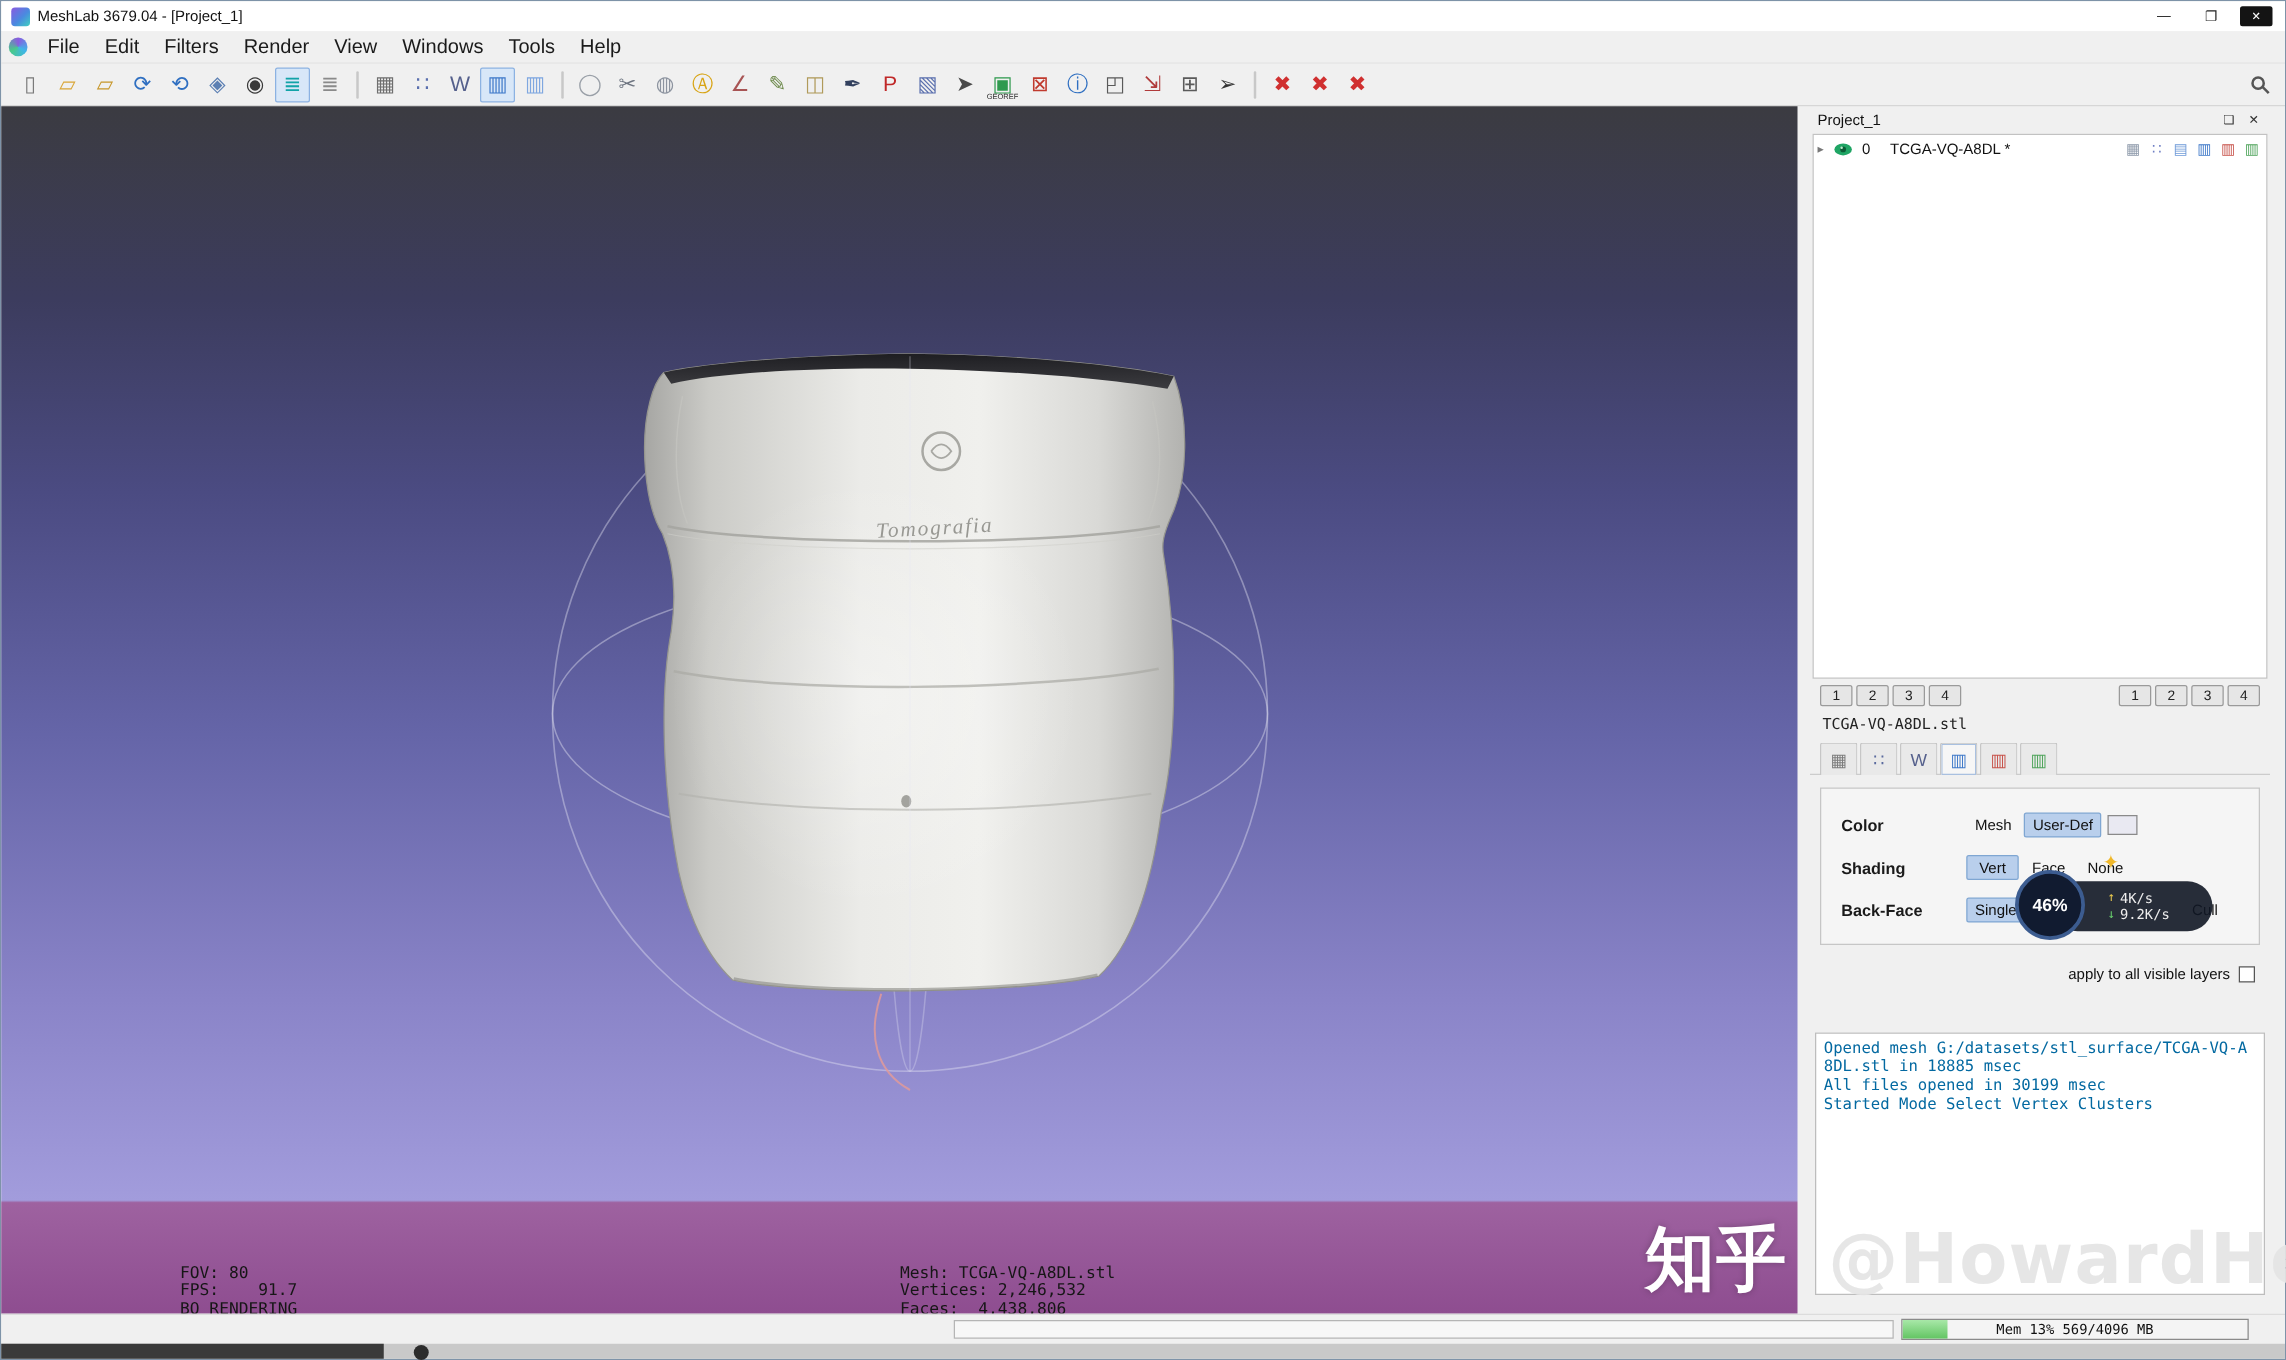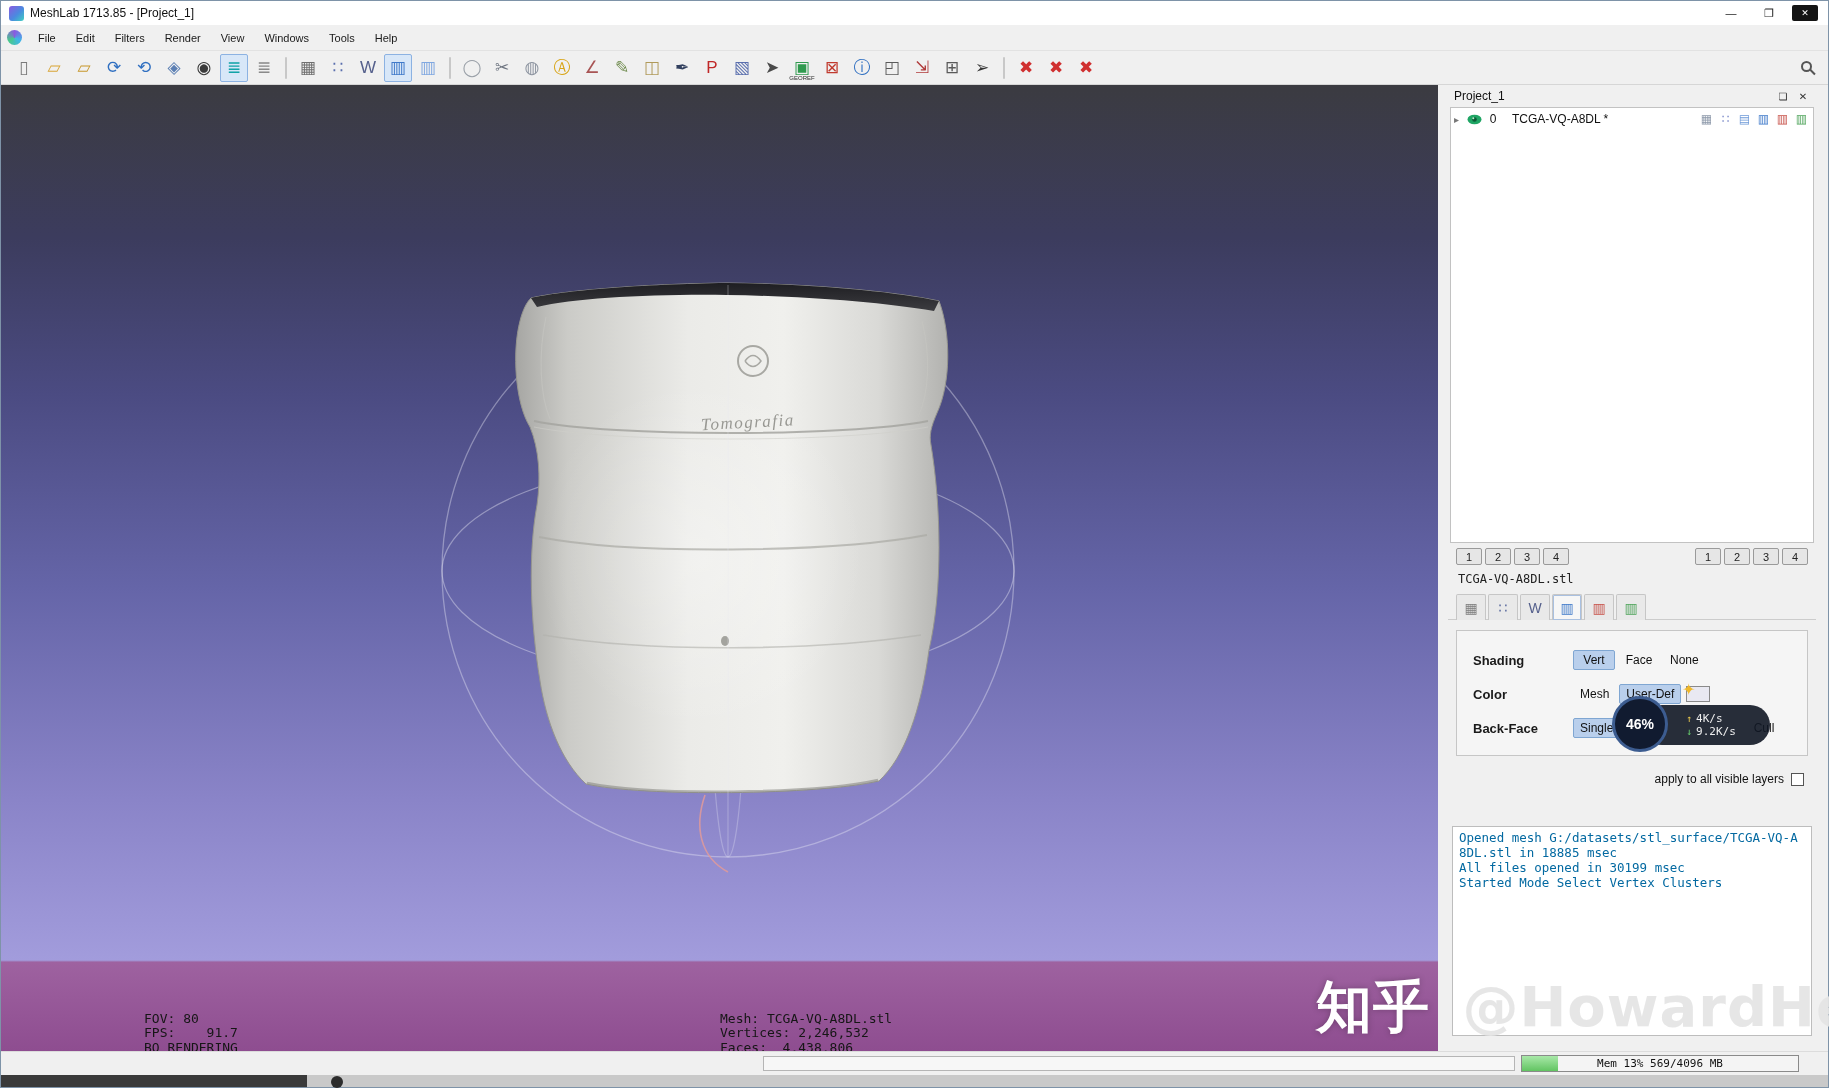--- a/index.html
+++ b/index.html
@@ -13,21 +13,21 @@
 .app-logo { width:15px; height:15px; border-radius:3px; background:linear-gradient(135deg,#8a5ae0 0%,#4a8ae0 55%,#3fd0c0 100%); }
 .title-text { font-size:12px; color:#111; }
 .win-controls { margin-left:auto; display:flex; align-items:center; height:100%; }
 .win-btn { width:38px; height:100%; display:flex; align-items:center; justify-content:center; font-size:11px; color:#222; }
 .win-btn.close { width:26px; height:16px; background:#141414; color:#fff; border-radius:2px; margin:0 10px 0 4px; font-size:9px; }
 
 
 .menubar { height:26px; background:#f0f0f0; border-bottom:1px solid #e2e2e2; display:flex; align-items:center; padding-left:6px; flex:0 0 auto; }
 .menubar-logo { width:15px; height:15px; border-radius:50%; background:conic-gradient(#8a5ae0,#3fb6e8,#49c98a,#8a5ae0); margin-right:6px; }
 .menu-items { display:flex; height:100%; align-items:center; }
-.menu-item { padding:0 10px; font-size:11px; color:#1a1a1a; height:100%; display:flex; align-items:center; }
+.menu-item { padding:0 10px; font-size:16px; color:#1a1a1a; height:100%; display:flex; align-items:center; }
 
 
 .toolbar { height:34px; background:#f0f0f0; border-bottom:1px solid #d6d6d6; display:flex; align-items:center; position:relative; flex:0 0 auto; }
 .toolbar-icons { display:flex; align-items:center; padding-left:8px; }
 .ticon { width:28px; height:28px; margin:0 1px; display:flex; align-items:center; justify-content:center; font-size:17px; position:relative; border:1px solid transparent; border-radius:2px; }
 .ticon .g { line-height:1; }
 .ticon.active { background:#d8e7f8; border-color:#8cb2e2; }
 .ticon.sep { width:2px; height:22px; background:#c8c8c8; margin:0 6px; border:none; font-size:0; }
 .tlabel { position:absolute; bottom:0; left:-3px; right:-3px; font-size:6px; font-style:normal; color:#2a2a2a; text-align:center; line-height:6px; }
 .toolbar-search { position:absolute; right:16px; top:10px; width:11px; height:11px; border:2px solid #555; border-radius:50%; }
@@ -97,21 +97,21 @@
 .wm-brand { color:#ffffff; text-shadow:0 0 6px rgba(0,0,0,0.25); }
 .wm-handle { color:rgba(228,228,228,0.92); margin-left:12px; }
 </style>
 </head>
 <body>
 
 <div class="window">
 
   <div class="titlebar">
     <span class="app-logo"></span>
-    <span class="title-text">MeshLab 1713.85 - [Project_1]</span>
+    <span class="title-text">MeshLab 3679.04 - [Project_1]</span>
     <div class="win-controls">
       <span class="win-btn">—</span>
       <span class="win-btn">❐</span>
       <span class="win-btn close">✕</span>
     </div>
   </div>
 
   <div class="menubar">
     <span class="menubar-logo"></span>
     <span class="menu-items">
@@ -475,30 +475,30 @@
             <span class="g" style="color: rgb(199, 82, 74);">▥</span>
           </span>
 
           <span class="tab">
             <span class="g" style="color: rgb(79, 164, 91);">▥</span>
           </span>
         </div>
 
       <div class="props-box">
         <div class="prop-row">
+          <span class="prop-label">Color</span>
+          <span class="seg-btn flat">Mesh</span>
+          <span class="seg-btn active">User-Def</span>
+          <span class="swatch" style="background: rgb(233, 233, 242);"></span>
+        </div>
+        <div class="prop-row">
           <span class="prop-label">Shading</span>
           <span class="seg-btn active">Vert</span>
           <span class="seg-btn flat">Face</span>
           <span class="seg-btn flat">None</span>
-        </div>
-        <div class="prop-row">
-          <span class="prop-label">Color</span>
-          <span class="seg-btn flat">Mesh</span>
-          <span class="seg-btn active">User-Def</span>
-          <span class="swatch" style="background: rgb(233, 233, 242);"></span>
         </div>
         <div class="prop-row">
           <span class="prop-label">Back-Face</span>
           <span class="seg-btn active bf">Single</span>
           <span class="seg-btn flat cull">Cull</span>
         </div>
       </div>
 
       <div class="apply-row">
         <span>apply to all visible layers</span>

